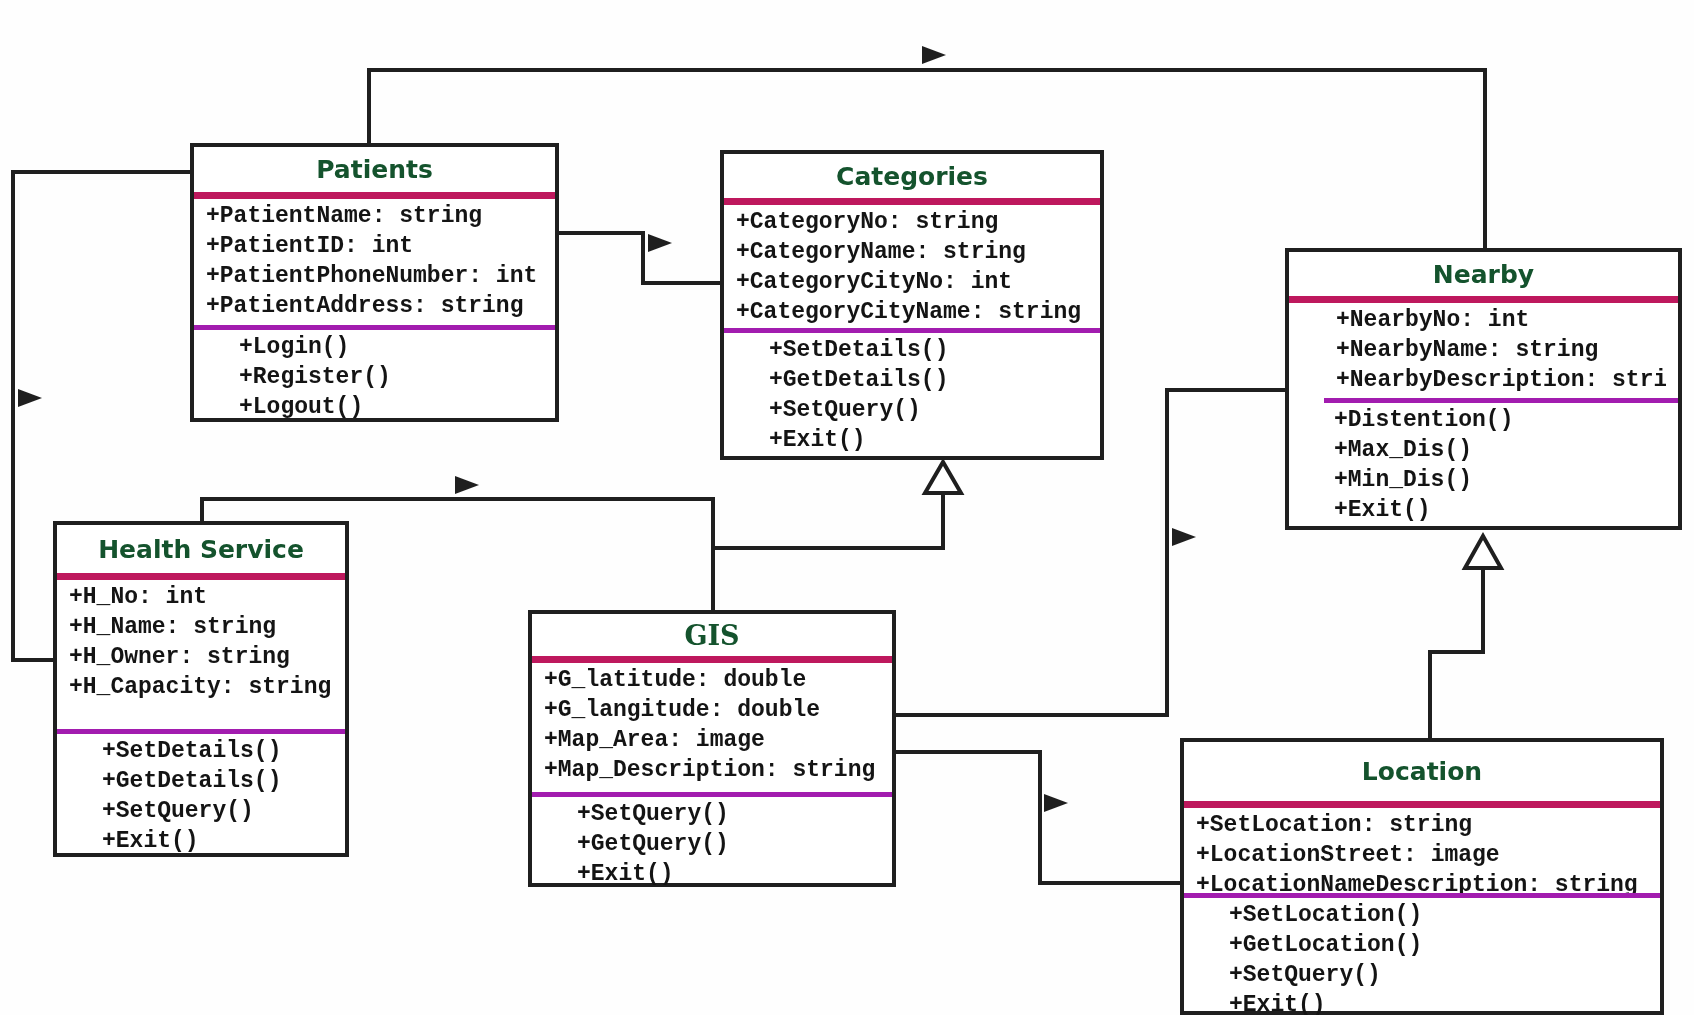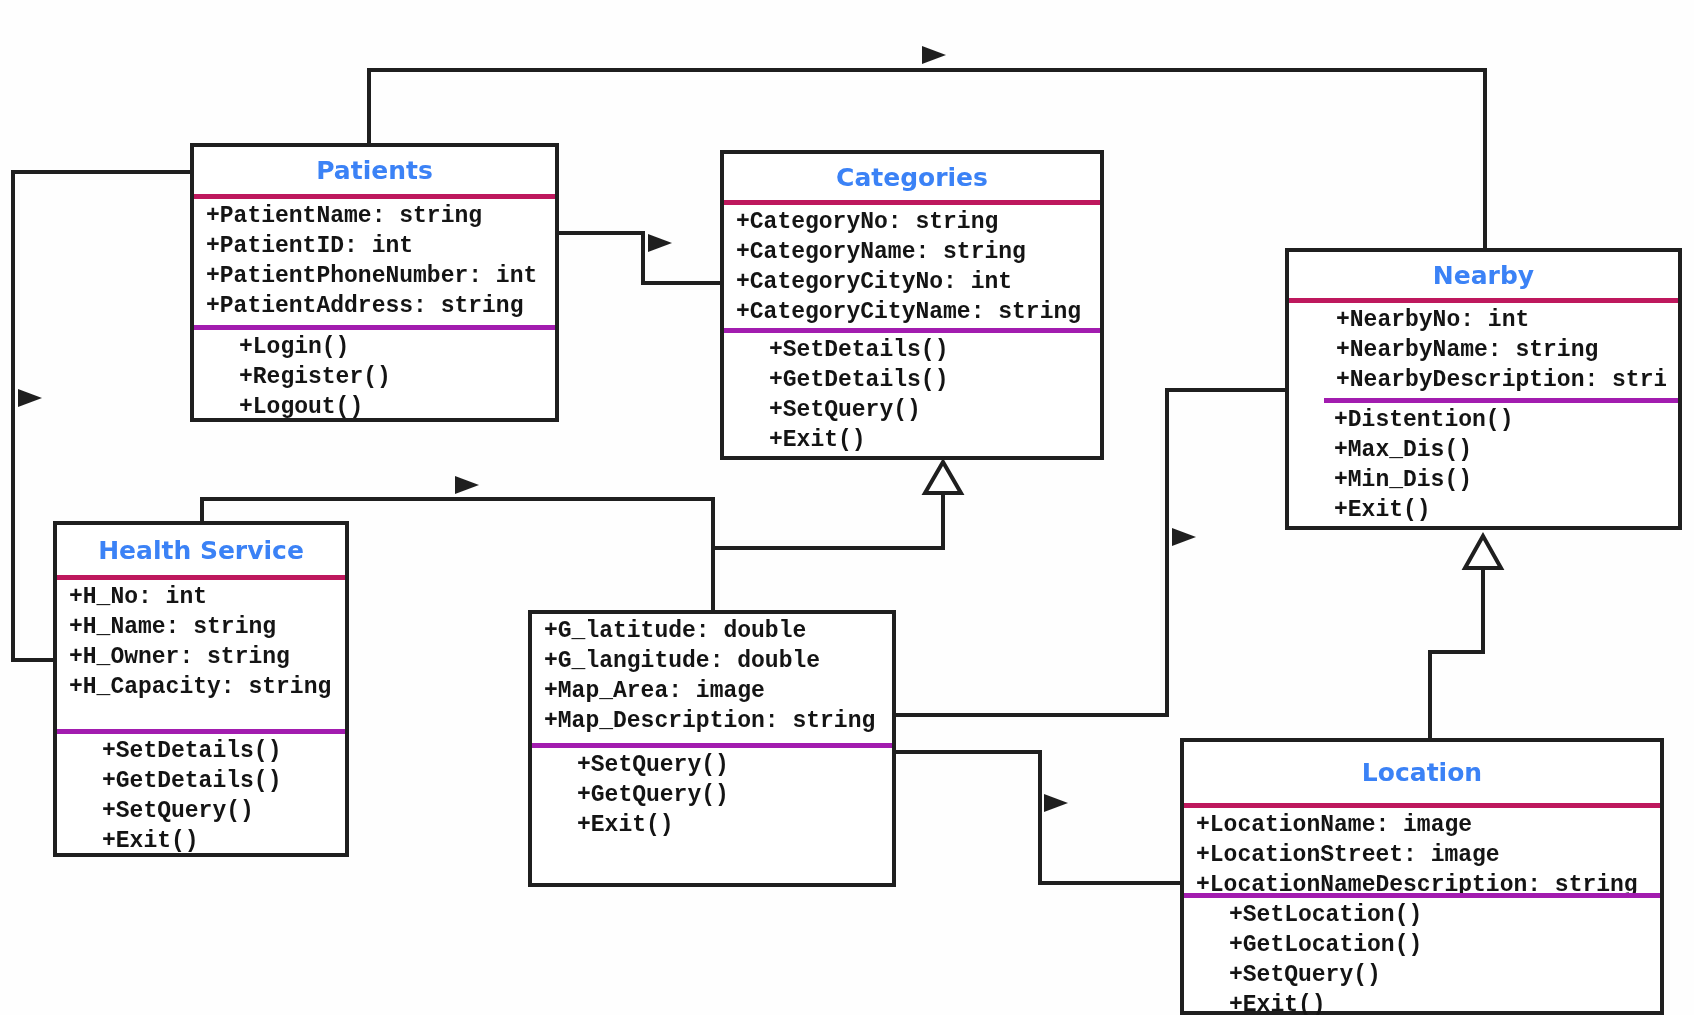--- a/index.html
+++ b/index.html
@@ -6,22 +6,22 @@
   .stage{
     position:relative;width:1694px;height:1015px;background:#fefefe;
     overflow:hidden;font-family:"Liberation Sans",sans-serif;
   }
   .wires{position:absolute;left:0;top:0;z-index:1;}
   .uml-class{
     position:absolute;z-index:2;background:#ffffff;
     border:4px solid #1f1f1f;box-sizing:border-box;
   }
   .uml-title{
-    border-bottom:5px solid #be185d;display:flex;align-items:center;justify-content:center;
-    font-family:"DejaVu Sans",sans-serif;font-weight:bold;font-size:25px;color:#3b82f6;
+    border-bottom:7px solid #be185d;display:flex;align-items:center;justify-content:center;
+    font-family:"DejaVu Sans",sans-serif;font-weight:bold;font-size:25px;color:#14532d;
     box-sizing:border-box;overflow:hidden;
   }
   .uml-title.serif-title{font-family:"DejaVu Serif",serif;font-size:27px;}
   .uml-attrs{border-bottom:5px solid #a21caf;box-sizing:border-box;overflow:hidden;padding:2px 12px;}
   .uml-methods{box-sizing:border-box;overflow:hidden;padding:2px 5px;margin-left:40px;}
   .cline{
     font-family:"Liberation Mono",monospace;font-weight:bold;font-size:23px;line-height:30px;
     color:#141414;white-space:nowrap;overflow:hidden;letter-spacing:0px;
   }
 </style>
@@ -113,37 +113,38 @@
     </div>
     <div class="uml-methods">
       <div class="cline">+SetDetails()</div>
       <div class="cline">+GetDetails()</div>
       <div class="cline">+SetQuery()</div>
       <div class="cline">+Exit()</div>
     </div>
   </div>
 
   <div class="uml-class" style="left:528px;top:610px;width:368px;height:277px;">
+    <div class="uml-title serif-title" style="height:49px;">GIS</div>
     <div class="uml-attrs" style="height:134px;">
       <div class="cline">+G_latitude: double</div>
       <div class="cline">+G_langitude: double</div>
       <div class="cline">+Map_Area: image</div>
       <div class="cline">+Map_Description: string</div>
     </div>
     <div class="uml-methods">
       <div class="cline">+SetQuery()</div>
       <div class="cline">+GetQuery()</div>
       <div class="cline">+Exit()</div>
     </div>
   </div>
 
   <div class="uml-class" style="left:1180px;top:738px;width:484px;height:277px;">
     <div class="uml-title" style="height:66px;">Location</div>
     <div class="uml-attrs" style="height:90px;">
-      <div class="cline">+LocationName: image</div>
+      <div class="cline">+SetLocation: string</div>
       <div class="cline">+LocationStreet: image</div>
       <div class="cline">+LocationNameDescription: string</div>
     </div>
     <div class="uml-methods">
       <div class="cline">+SetLocation()</div>
       <div class="cline">+GetLocation()</div>
       <div class="cline">+SetQuery()</div>
       <div class="cline">+Exit()</div>
     </div>
   </div>

